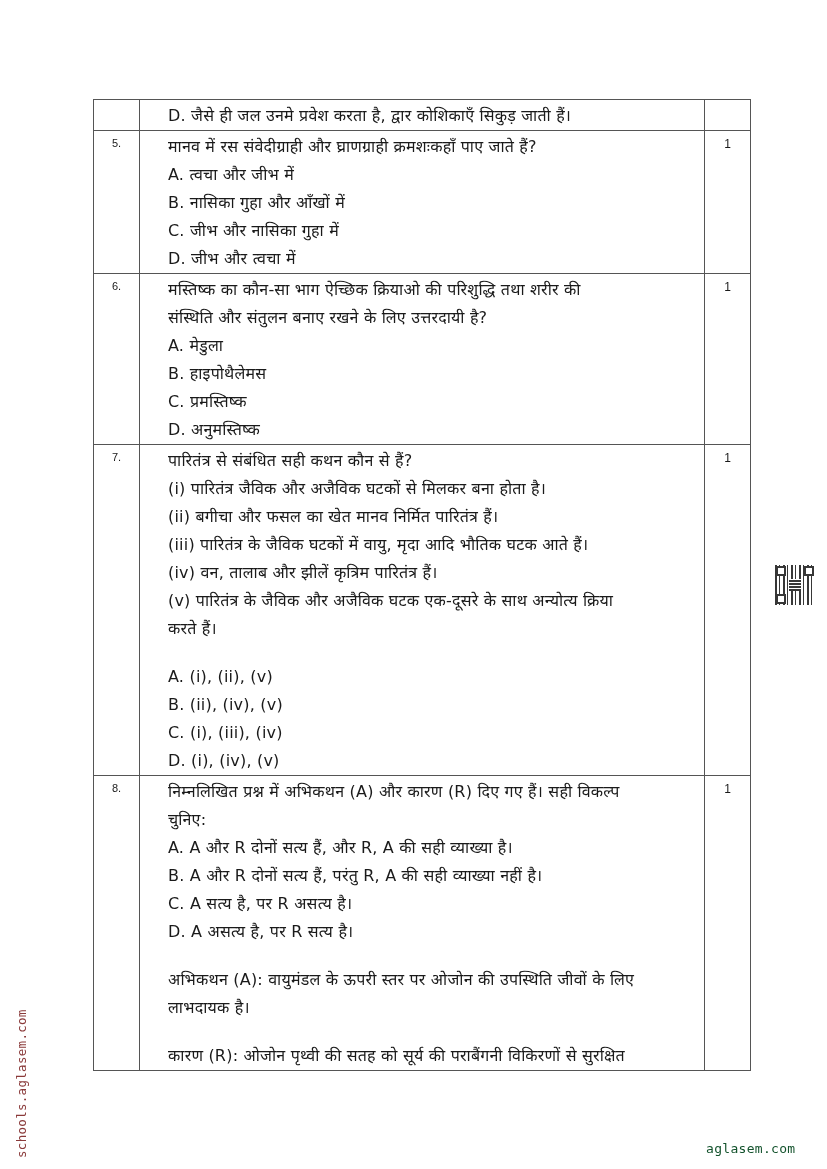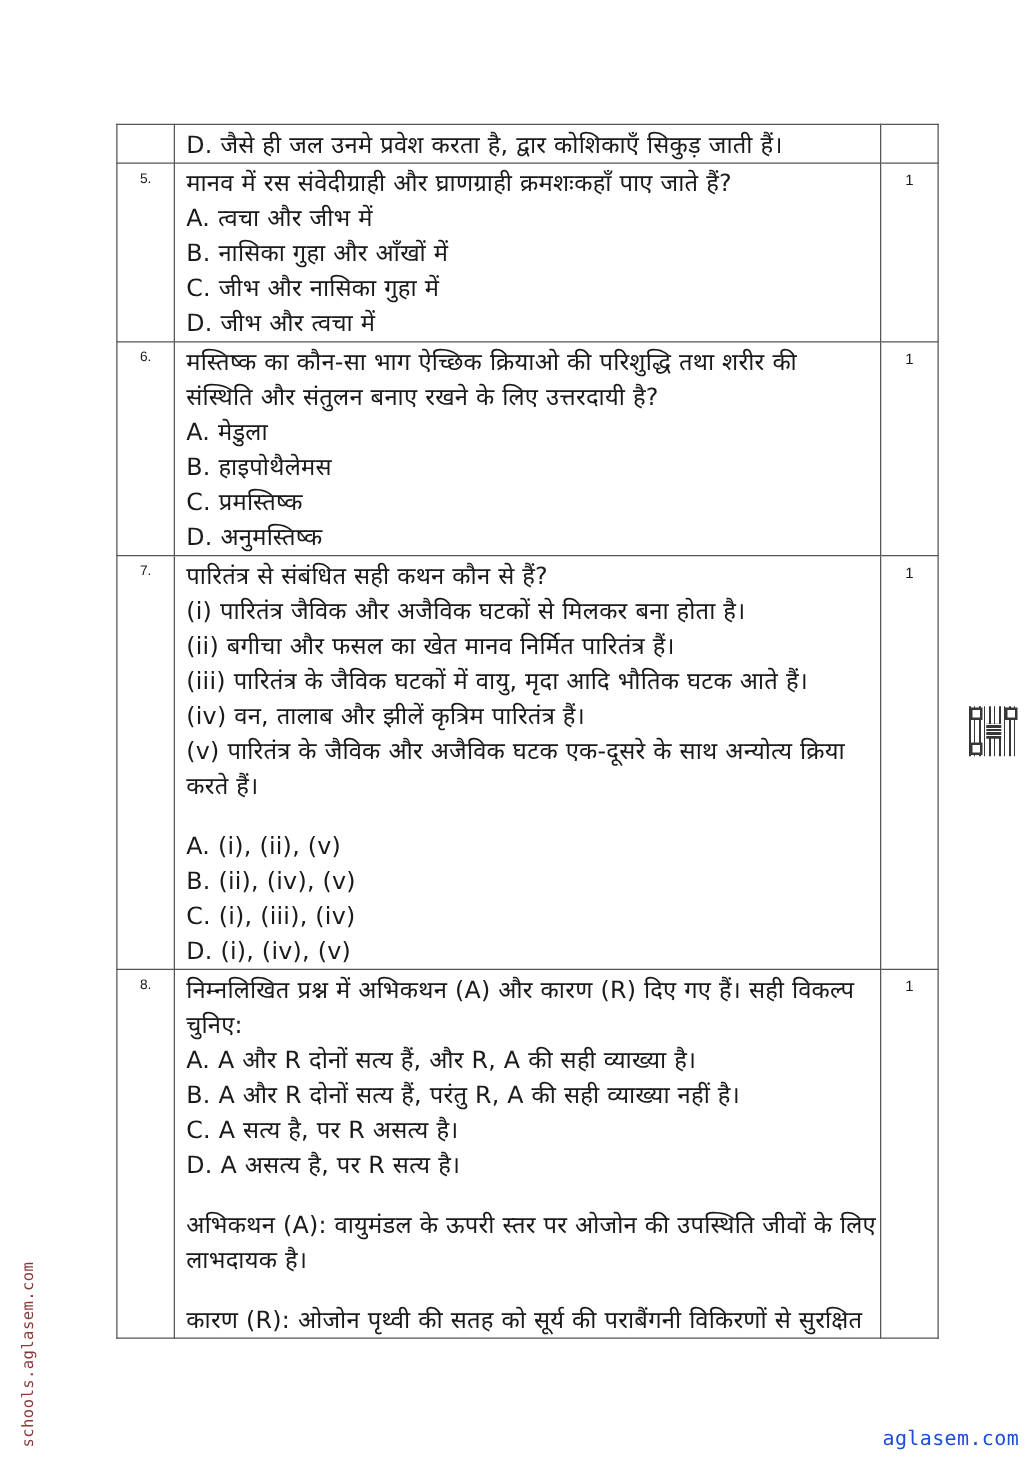--- a/index.html
+++ b/index.html
@@ -23,22 +23,23 @@
     .num {
       font-size: 11px; text-align: center; padding-top: 6px !important;
       font-family: "Liberation Sans", sans-serif;
     }
     .marks {
       font-size: 12px; text-align: center; padding-top: 6px !important;
       font-family: "Liberation Sans", sans-serif;
     }
     .qcell { padding: 2px 8px 0 9px !important; }
     .line {
-      font-size: 19px; line-height: 28px; white-space: nowrap;
+      font-size: 16px; line-height: 28px; white-space: nowrap;
       letter-spacing: 0.2px;
+      margin-left: 19px;
     }
     .gap { height: 20px; }
     .qr {
       position: absolute; left: 775px; top: 565px; width: 40px; height: 40px;
       background:
         linear-gradient(#fff,#fff) 3px 3px/6px 6px no-repeat,
         linear-gradient(#222,#222) 1px 1px/10px 10px no-repeat,
         linear-gradient(#fff,#fff) 31px 3px/6px 6px no-repeat,
         linear-gradient(#222,#222) 29px 1px/10px 10px no-repeat,
         linear-gradient(#fff,#fff) 3px 31px/6px 6px no-repeat,
@@ -53,21 +54,21 @@
     }
     .wm-left {
       position: absolute; left: 14px; top: 1158px;
       transform-origin: left top; transform: rotate(-90deg);
       font-family: "DejaVu Sans Mono", "Liberation Mono", monospace;
       font-size: 12.5px; color: #8a3a3a; white-space: nowrap; letter-spacing: 0.3px;
     }
     .wm-right {
       position: absolute; left: 706px; top: 1141px;
       font-family: "DejaVu Sans Mono", "Liberation Mono", monospace;
-      font-size: 16px; color: #1d4ed8; white-space: nowrap; letter-spacing: 0.3px;
+      font-size: 13px; color: #14532d; white-space: nowrap; letter-spacing: 0.3px;
     }
   </style>
 </head>
 <body>
 
 <table class="qtable">
   <colgroup>
     <col class="col-num">
       <col class="col-q">
       <col class="col-m">

